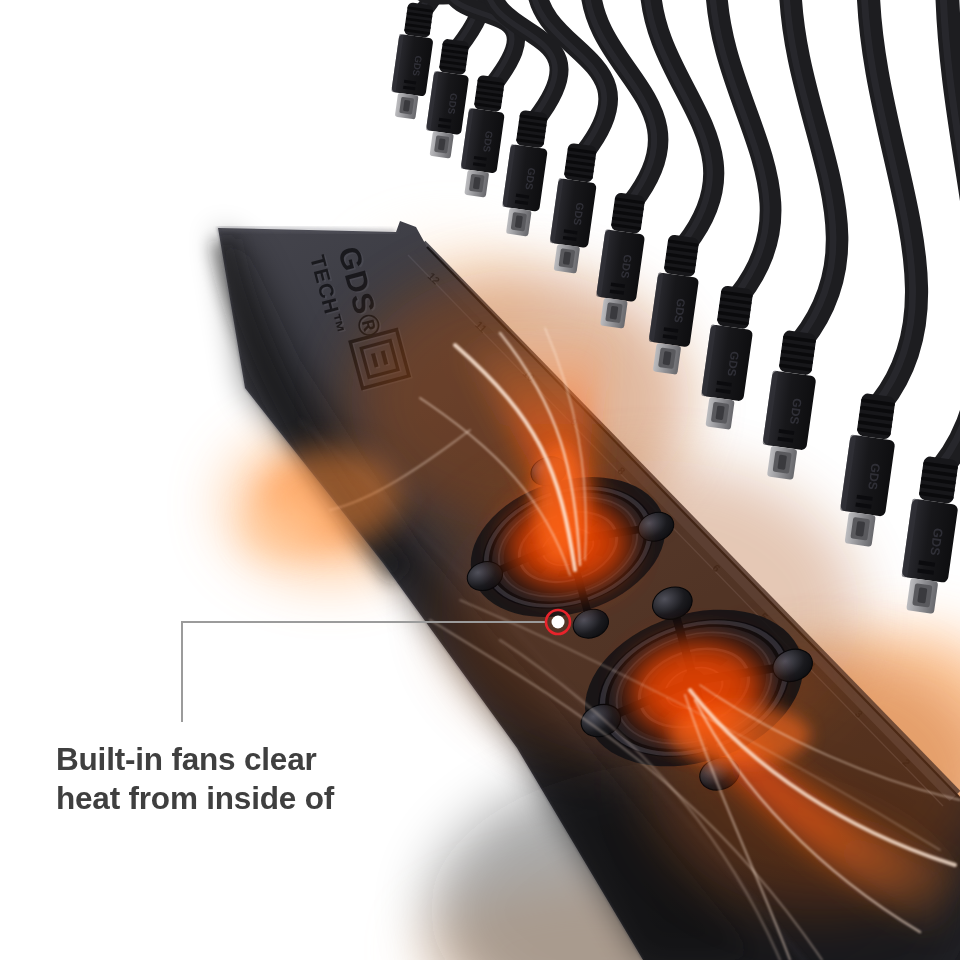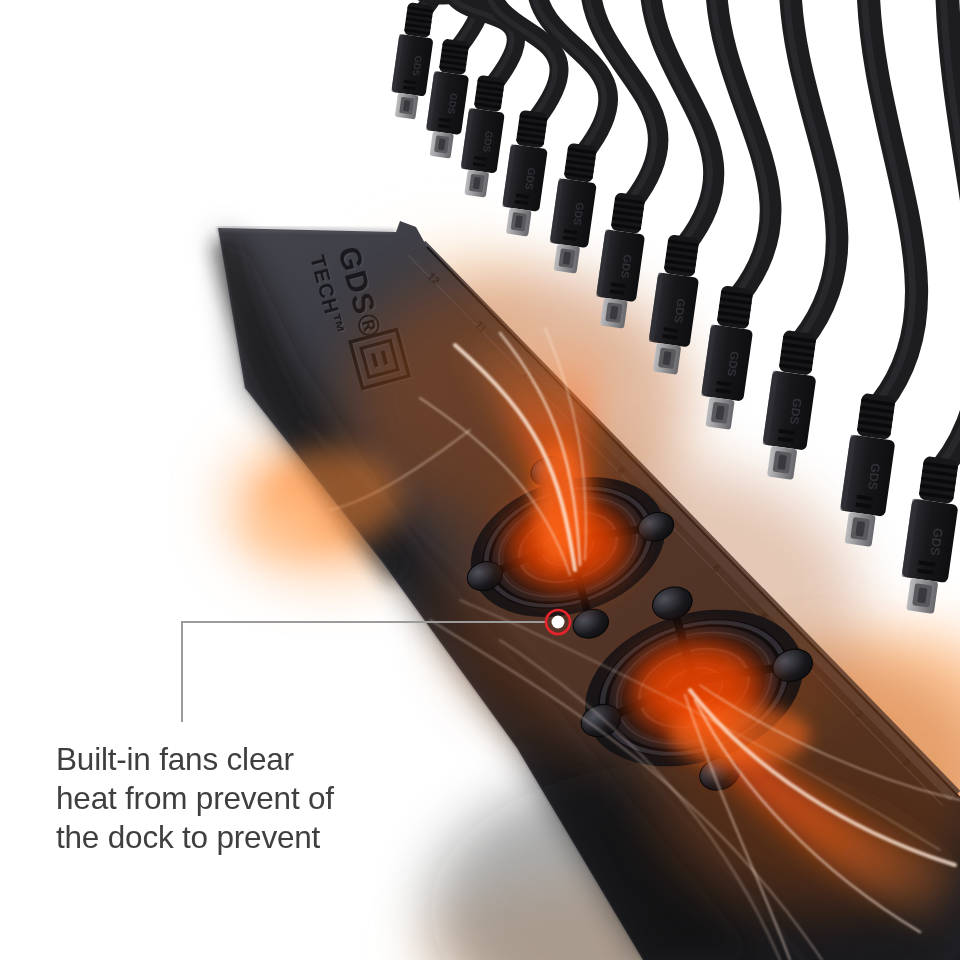--- a/index.html
+++ b/index.html
@@ -1,20 +1,20 @@
 <!DOCTYPE html>
 <html><head>
 <meta charset="utf-8">
 <style>
   html,body{margin:0;padding:0;background:#fff;}
   #stage{position:relative;width:960px;height:960px;overflow:hidden;background:#fff;
          font-family:"Liberation Sans", sans-serif;}
   #scene{position:absolute;left:0;top:0;}
   .annotation{position:absolute;left:56px;top:740px;color:#3f3f3f;
-              font-size:31.5px;line-height:39px;letter-spacing:-0.2px;font-weight:400;}
+              font-size:31.5px;line-height:39px;letter-spacing:-0.2px;font-weight:700;}
   .annotation span{display:block;}
 </style>
 </head>
 <body>
 
 <div id="stage">
 <svg id="scene" width="960" height="960" viewBox="0 0 960 960">
   <defs>
     <linearGradient id="dockG" x1="0" y1="0" x2="0.6" y2="1">
       <stop offset="0" stop-color="#45454d"></stop>
@@ -406,16 +406,15 @@
     <polyline points="546,622 182,622 182,722" fill="none" stroke="#9b9b9b" stroke-width="2"></polyline>
     <g>
       <circle cx="558" cy="622" r="12" fill="none" stroke="#e8232b" stroke-width="2.6"></circle>
       <circle cx="558" cy="622" r="6.5" fill="#ffffff"></circle>
     </g>
   </g>
 </svg>
 
 <div class="annotation">
   <span>Built-in fans clear</span>
-  <span>heat from prevent of</span>
-  <span>the dock to prevent</span>
+  <span>heat from inside of</span>
 </div>
 </div>
 
 </body></html>

